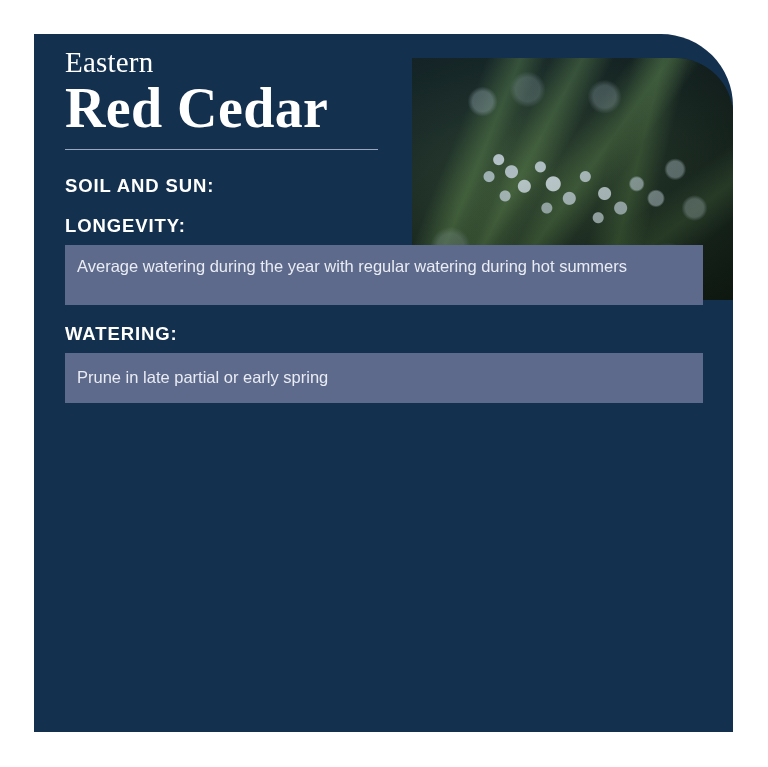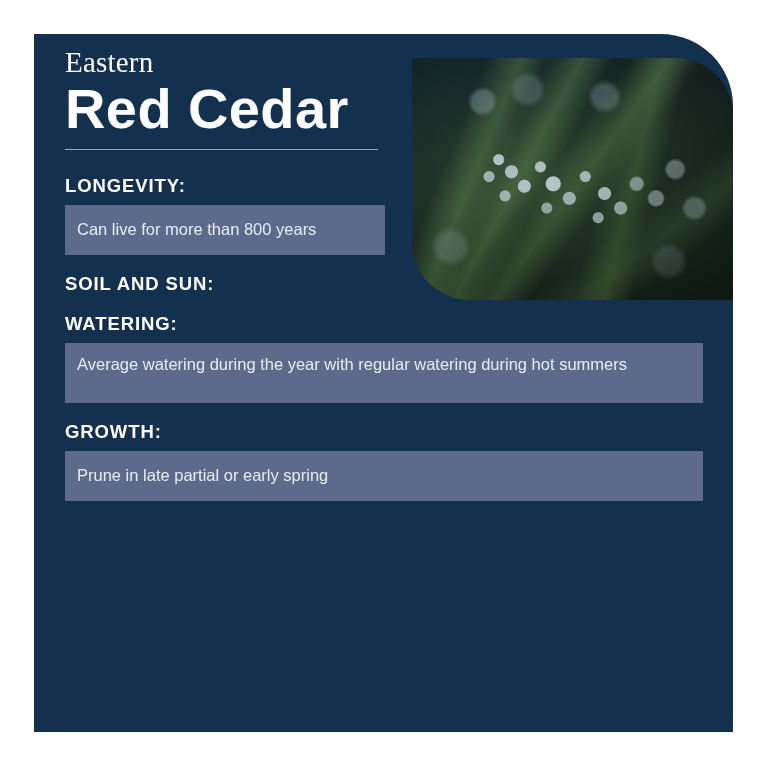--- a/index.html
+++ b/index.html
@@ -95,21 +95,21 @@
     top: 14px;
   }
   .title-sup {
     font-family: "Liberation Serif", serif;
     font-size: 29px;
     line-height: 1;
     color: #ffffff;
     letter-spacing: .2px;
   }
   .title-main {
-    font-family: Liberation Sans, sans-serif;
+    font-family: Liberation Serif, serif;
     font-weight: bold;
     font-size: 56px;
     line-height: 1.06;
     color: #ffffff;
     letter-spacing: .4px;
     margin-top: 2px;
   }
   .title-rule {
     margin-top: 11px;
     width: 313px;
@@ -159,35 +159,31 @@
     </div>
 
     <div class="title-block">
       <div class="title-sup">Eastern</div>
       <div class="title-main">Red Cedar</div>
       <div class="title-rule"></div>
     </div>
 
     <div class="facts">
 
-      <div class="fact narrow">
-        <div class="fact-label">LONGEVITY:</div>
-        <div class="fact-value">Can live for more than 800 years</div>
-      </div>
 
 
       <div class="fact">
         <div class="fact-label">SOIL AND SUN:</div>
       </div>
 
       <div class="fact tall">
-        <div class="fact-label">WATERING:</div>
+        <div class="fact-label">LONGEVITY:</div>
         <div class="fact-value">Average watering during the year with regular watering during hot summers</div>
       </div>
 
       <div class="fact">
-        <div class="fact-label">GROWTH:</div>
+        <div class="fact-label">WATERING:</div>
         <div class="fact-value">Prune in late partial or early spring</div>
       </div>
 
     </div>
   </div>
 </div>
 
 </body></html>

